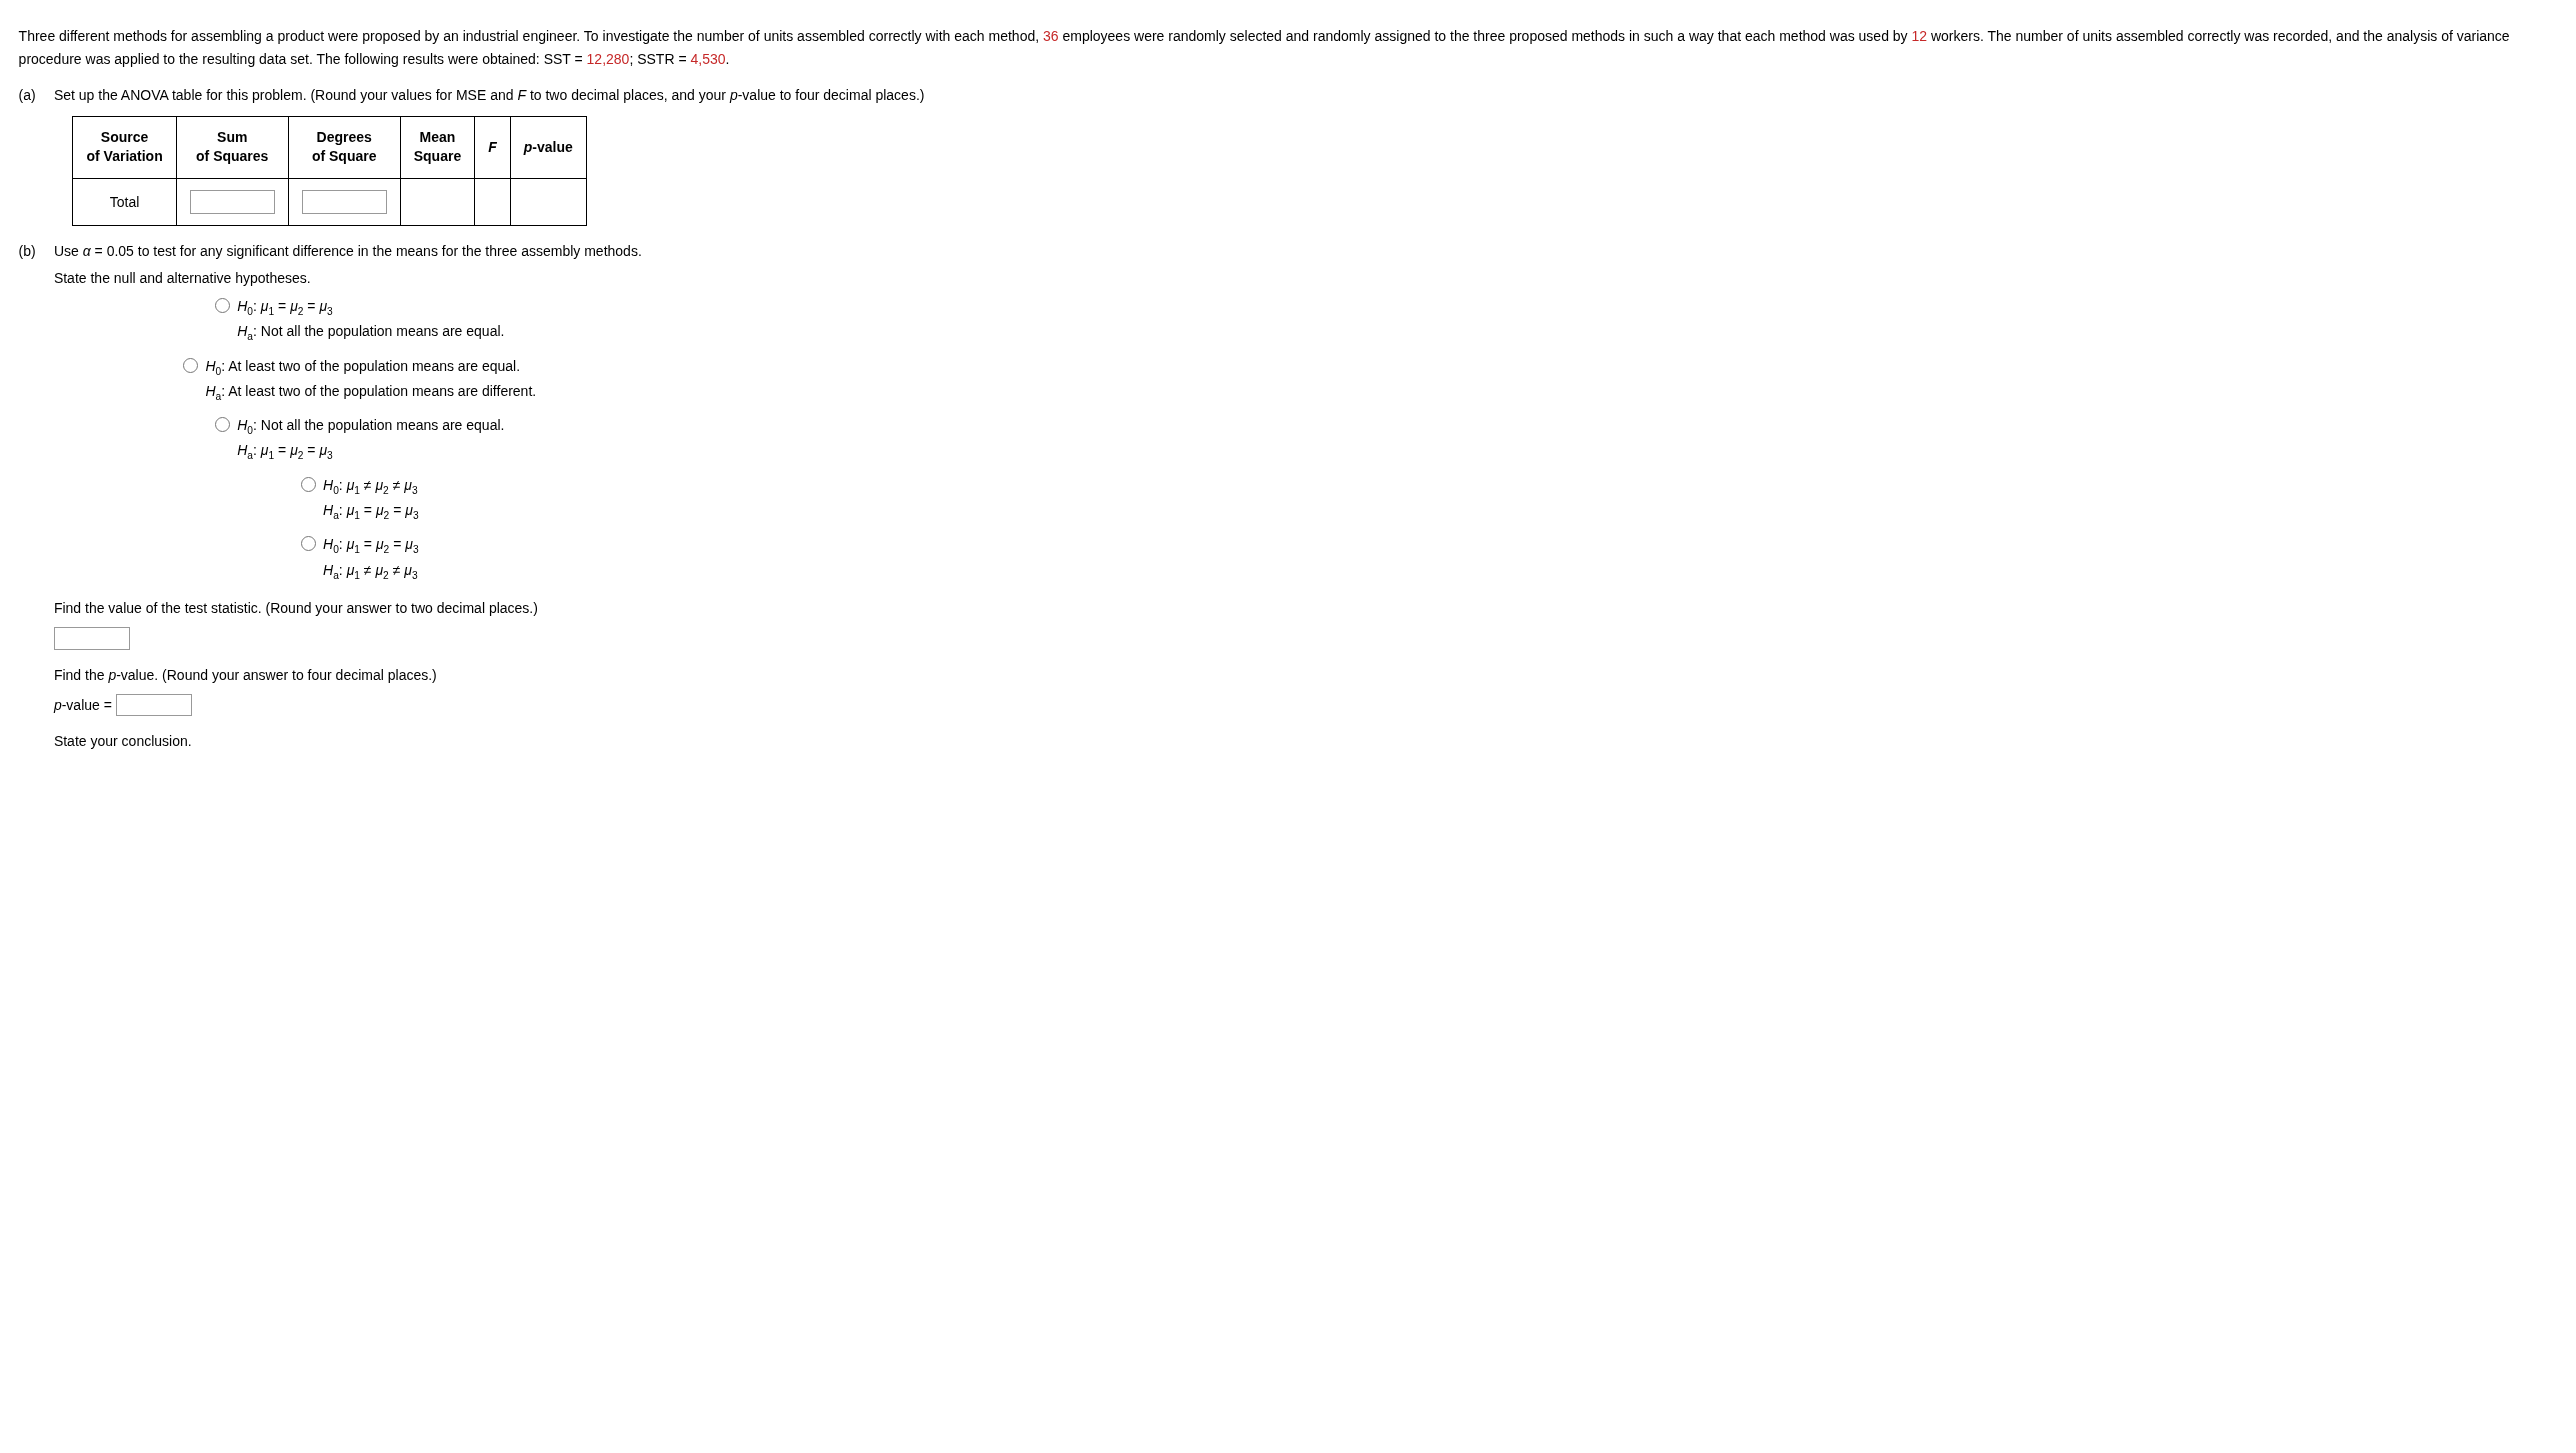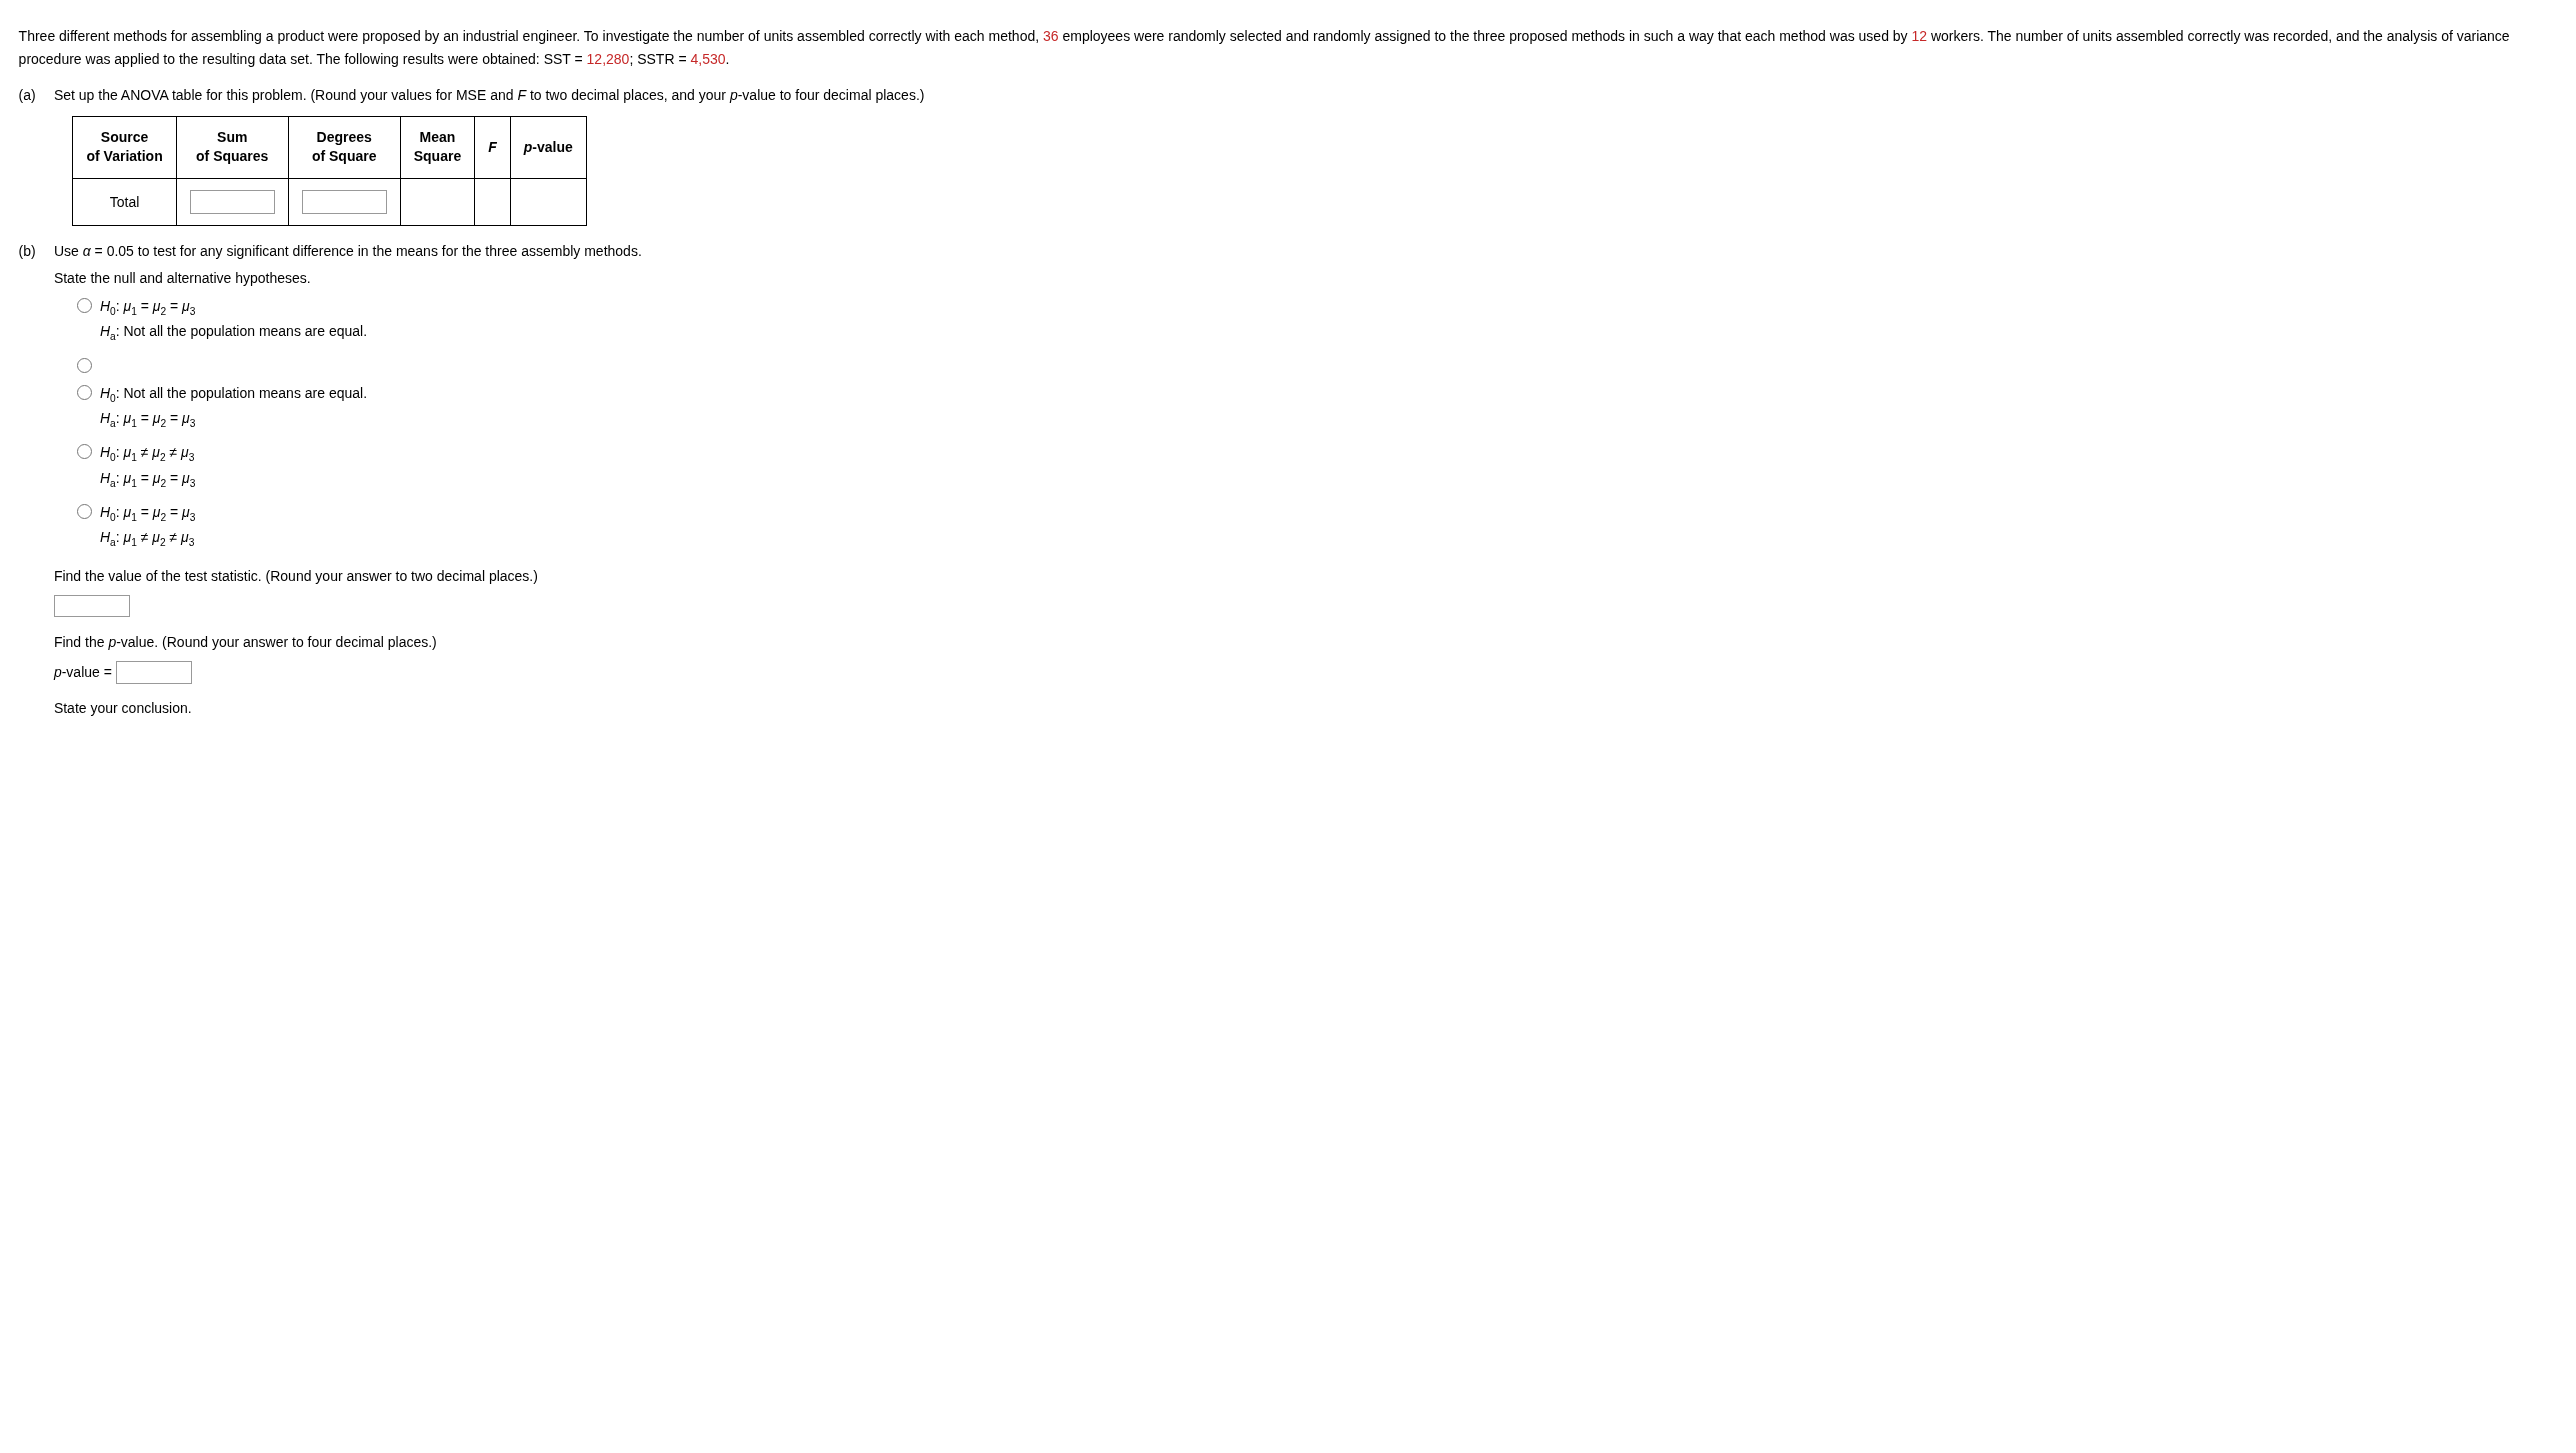--- a/index.html
+++ b/index.html
@@ -62,20 +62,21 @@
     font-size: 13px;
   }
   .radio-group {
     margin-left: 18.6px;
   }
   .radio-option {
     display: flex;
     align-items: flex-start;
     margin-top: 9.3px;
     margin-bottom: 3.7px;
+    justify-content: center;
   }
   .radio-option input[type="radio"] {
     margin-top: 2.8px;
     margin-right: 7.4px;
     width: 15px;
     height: 15px;
   }
   .radio-option .hyp {
     line-height: 1.6;
   }
@@ -144,20 +145,24 @@
       <div class="radio-option">
         <input type="radio" name="hyp" style="">
         <div class="hyp">
           <span class="hyp-line"><span class="italic">H</span><span class="sub">0</span><span>: </span><span class="italic">μ</span><span class="sub">1</span><span> = </span><span class="italic">μ</span><span class="sub">2</span><span> = </span><span class="italic">μ</span><span class="sub">3</span></span>
           <span class="hyp-line"><span class="italic">H</span><span class="sub">a</span><span>: Not all the population means are equal.</span></span>
         </div>
       </div>
 
       <div class="radio-option">
         <input type="radio" name="hyp" style="">
+        <div class="hyp">
+          <span class="hyp-line"><span class="italic">H</span><span class="sub">0</span><span>: At least two of the population means are equal.</span></span>
+          <span class="hyp-line"><span class="italic">H</span><span class="sub">a</span><span>: At least two of the population means are different.</span></span>
+        </div>
       </div>
 
       <div class="radio-option">
         <input type="radio" name="hyp" style="">
         <div class="hyp">
           <span class="hyp-line"><span class="italic">H</span><span class="sub">0</span><span>: Not all the population means are equal.</span></span>
           <span class="hyp-line"><span class="italic">H</span><span class="sub">a</span><span>: </span><span class="italic">μ</span><span class="sub">1</span><span> = </span><span class="italic">μ</span><span class="sub">2</span><span> = </span><span class="italic">μ</span><span class="sub">3</span></span>
         </div>
       </div>
 

